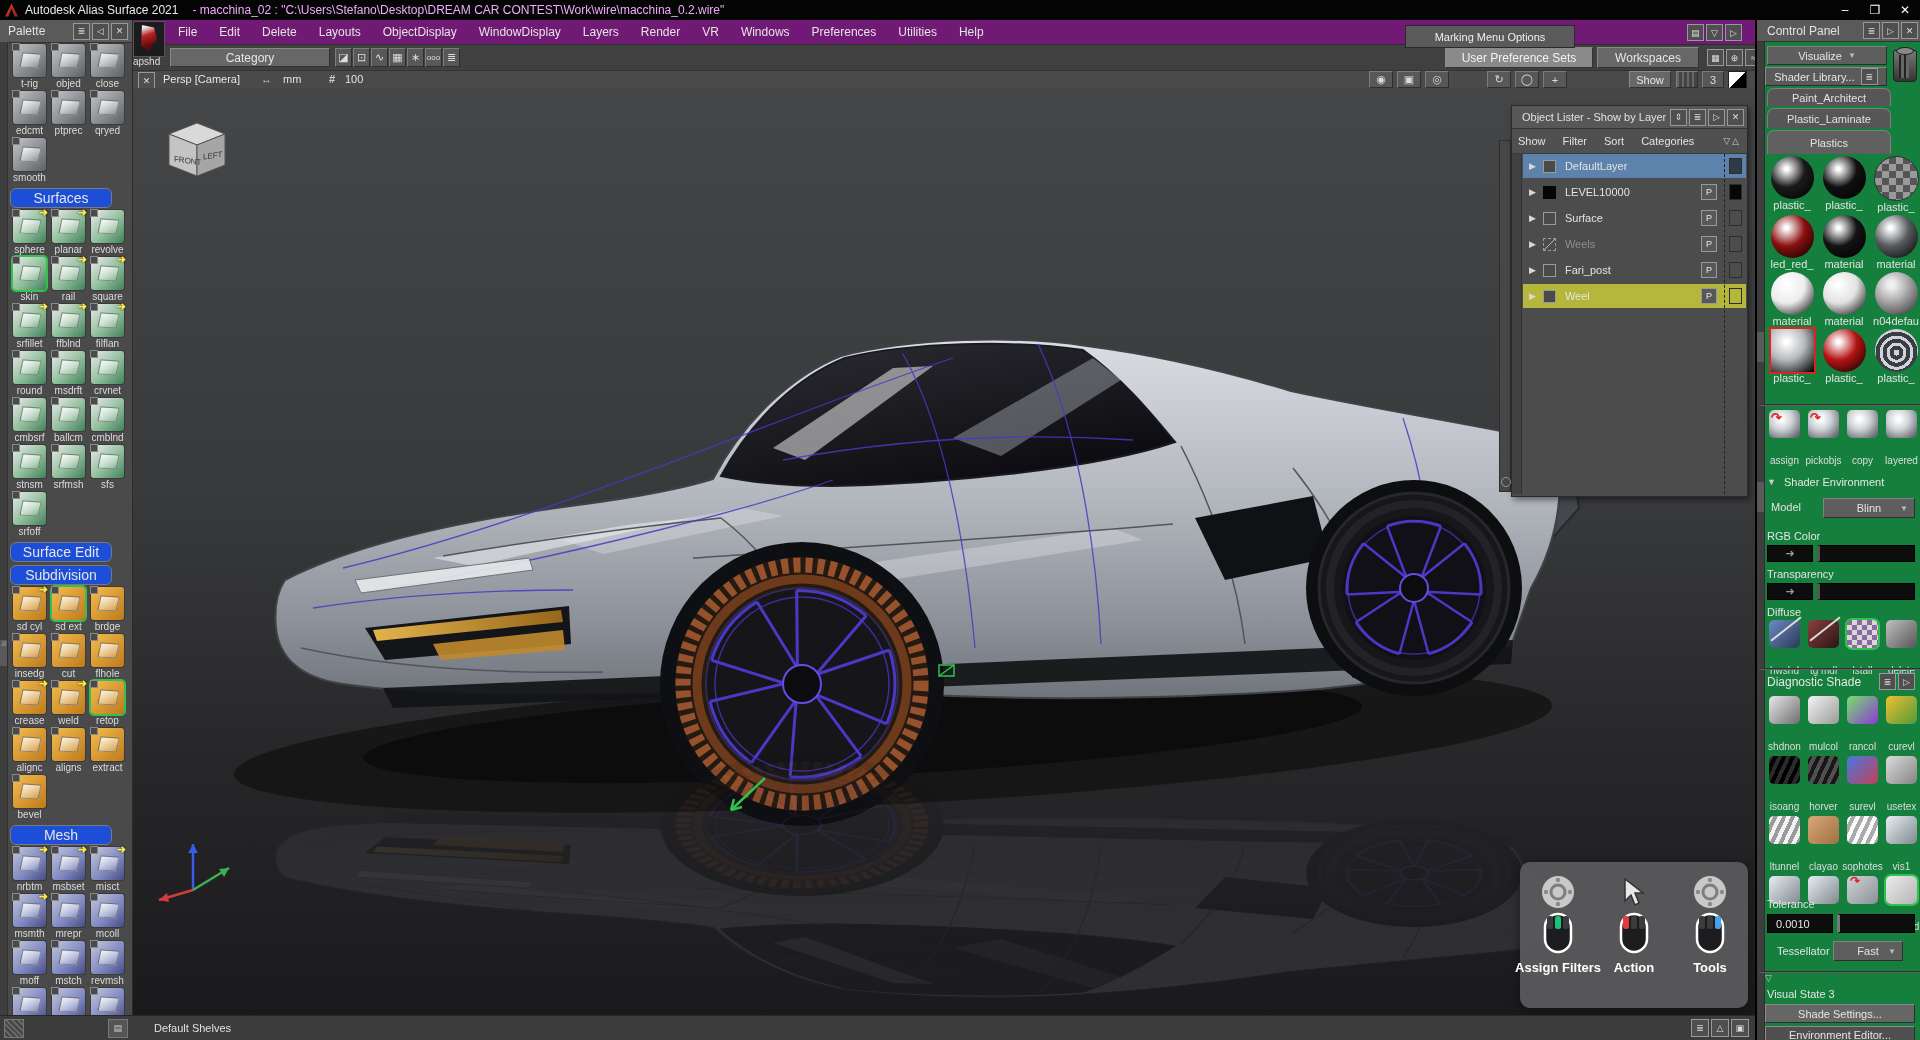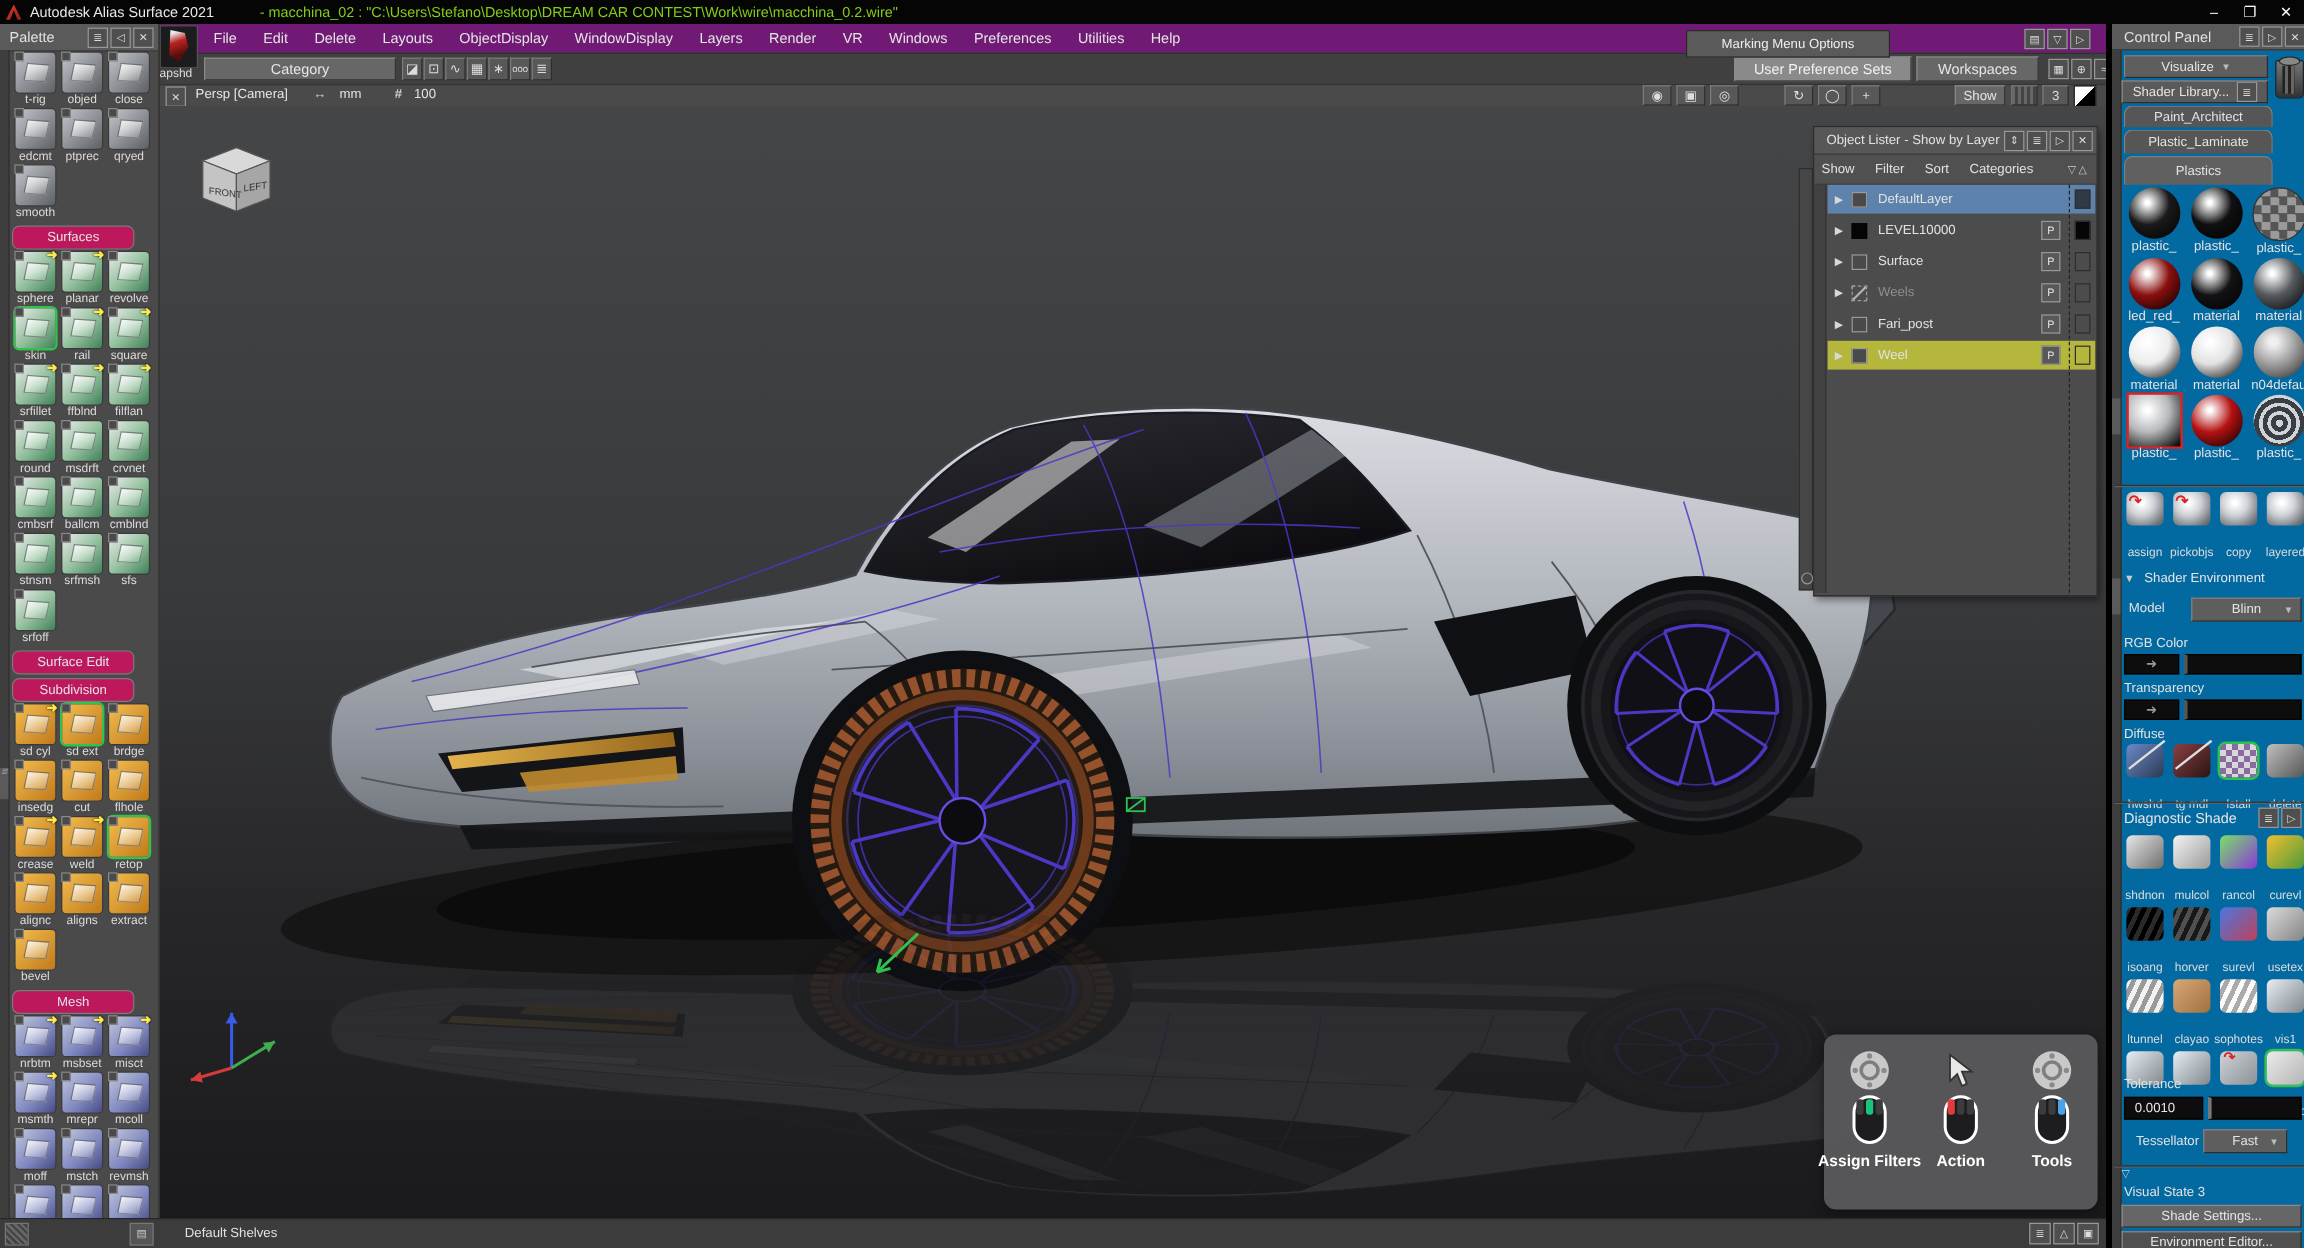--- a/index.html
+++ b/index.html
@@ -3,21 +3,21 @@
 <meta charset="utf-8">
 <style>
   html,body{margin:0;padding:0;background:#222;}
   #app{position:relative;width:1920px;height:1040px;background:#4d4d4d;overflow:hidden;
        font-family:"Liberation Sans",sans-serif;color:#e2e2e2;-webkit-font-smoothing:antialiased;}
   .abs{position:absolute;}
   
   .titlebar{left:0;top:0;width:1920px;height:20px;background:#050505;display:flex;align-items:center;font-size:12px;color:#e8e8e8;}
   .tb-logo{width:13px;height:13px;margin:0 7px 0 5px;background:linear-gradient(135deg,#e43b2c,#8f1f14);
            clip-path:polygon(50% 0,100% 100%,74% 100%,50% 38%,26% 100%,0 100%);}
-  .tb-doc{margin-left:38px;color:#84cc16;}
+  .tb-doc{margin-left:14px;color:#f0abfc;}
   .tb-ctrls{margin-left:auto;display:flex;}
   .tb-btn{width:30px;height:20px;display:flex;align-items:center;justify-content:center;font-size:12px;color:#fff;}
   
   .topbars{left:133px;top:20px;width:1622px;height:68px;background:#4d4d4d;}
   .menurow{position:absolute;left:0;top:0;width:1622px;height:24px;background:#701a75;display:flex;align-items:center;padding-left:34px;box-sizing:border-box;}
   .menurow .mi{padding:0 11px;font-size:12px;color:#e4e4e4;}
   .row2{position:absolute;left:0;top:24px;width:1622px;height:26px;background:#404040;border-top:1px solid #2e2e2e;box-sizing:border-box;}
   .row3{position:absolute;left:0;top:50px;width:1622px;height:18px;background:#4a4a4a;border-top:1px solid #333;font-size:11px;box-sizing:border-box;}
   .shelficon{left:133px;top:21px;width:30px;height:34px;background:#1c1c1e;border:1px solid #555;overflow:hidden;}
   .shelficon i{position:absolute;left:4px;top:3px;width:20px;height:26px;background:linear-gradient(160deg,#e8e8ea 15%,#b22 40%,#5a0d0d 75%);clip-path:polygon(20% 0,80% 10%,95% 55%,55% 100%,15% 80%);}
@@ -29,21 +29,21 @@
   .caret{font-size:8px;color:#bbb;margin-left:6px;}
   .bw{background:linear-gradient(135deg,#fff 0 50%,#000 50% 100%);border:1px solid #222;}
   
   .palette{left:0;top:20px;width:133px;height:995px;background:#4a4a4a;border-right:1px solid #2b2b2b;box-sizing:border-box;overflow:hidden;}
   .pal-head{height:22px;background:#5a5a5a;border-bottom:1px solid #333;display:flex;align-items:center;font-size:12px;padding:0 4px 0 8px;}
   .pal-head .sp{flex:1;}
   .hicon{width:15px;height:15px;margin-left:2px;border:1px solid #999;font-size:9px;display:flex;align-items:center;justify-content:center;color:#ddd;background:#4f4f4f;}
   .pal-scroll{position:absolute;left:0;top:22px;bottom:0;width:7px;background:#3e3e3e;border-right:1px solid #2f2f2f;}
   .pal-scroll i{position:absolute;left:0;top:598px;width:7px;height:26px;background:#5a5a5a;color:#999;font-size:7px;line-height:8px;text-align:center;}
   .pal-body{position:absolute;left:8px;top:24px;width:124px;}
-  .sect{margin:3px 20px 2px 2px;height:18px;border:1px solid #7a7a7a;border-radius:6px;background:#be185d;color:#e4e4e4;font-size:11px;display:flex;align-items:center;justify-content:center;}
+  .sect{margin:3px 20px 2px 2px;height:18px;border:1px solid #7a7a7a;border-radius:6px;background:#1d4ed8;color:#e4e4e4;font-size:14px;display:flex;align-items:center;justify-content:center;}
   .trow{display:flex;justify-content:flex-start;padding-left:2px;}
   .tool{width:39px;display:flex;flex-direction:column;align-items:center;margin-bottom:2px;}
   .ticon{position:relative;width:33px;height:33px;border-radius:3px;box-shadow:0 0 0 1px #3a3a3a;}
   .ticon::before{content:"";position:absolute;left:-1px;top:-1px;width:6px;height:6px;border:1px solid #8a8a8a;background:#4a4a4a;}
   .ticon.sel{box-shadow:0 0 0 2px var(--sel);}
   .ticon .arr{position:absolute;right:-2px;top:-4px;color:#ffe84a;font-size:11px;font-weight:bold;text-shadow:0 0 2px #000;}
   .ticon .gl{position:absolute;left:8px;top:9px;width:17px;height:13px;background:linear-gradient(150deg,rgba(255,255,255,.85),rgba(255,255,255,.15));transform:skew(-12deg,4deg);border:1px solid rgba(40,40,40,.5);}
   .tlabel{font-size:10px;color:#dcdcdc;margin-top:1px;white-space:nowrap;}
   .th-gray{background:linear-gradient(135deg,#c3c7cc,#5d6166);}
   .th-surf{background:linear-gradient(135deg,#e3e7e4 5%,#8fbf9a 55%,#41815a);}
@@ -77,21 +77,21 @@
   .cbx.filled{background:#050505;border-color:#050505;}
   .cbx.hatch{border-style:dashed;background:linear-gradient(135deg,transparent 46%,#bbb 46% 54%,transparent 54%);}
   .lrow .nm{flex:1;}
   .pbtn{width:14px;height:14px;border:1px solid #999;background:#585858;font-size:9px;color:#e8e8e8;display:flex;align-items:center;justify-content:center;margin-right:12px;}
   .swb{width:13px;height:16px;border:1px solid #2d2d2d;box-sizing:border-box;}
   .lrow.selected{background:var(--rowblue);}
   .lrow.active{background:var(--rowyellow);}
   .lrow.disabled .nm{color:#8f8f8f;}
   .leftstrip{position:absolute;left:0;top:48px;width:9px;height:340px;background:#414141;border-right:1px solid #333;}
   
-  .cp{left:1755px;top:20px;width:165px;height:1020px;background:#0369a1;border-left:5px solid #000000;box-sizing:border-box;font-size:11px;text-decoration:underline;}
+  .cp{left:1755px;top:20px;width:165px;height:1020px;background:#15803d;border-left:2px solid #000000;box-sizing:border-box;font-size:11px;text-decoration:underline;}
   .cp-gutter{position:absolute;left:0;top:22px;bottom:0;width:7px;background:#3e3e3e;border-right:1px solid #2f2f2f;}
   .cp-gutter i{position:absolute;left:0;width:7px;height:30px;background:#5a5a5a;}
   .cp-head{position:absolute;left:0;top:0;width:165px;height:22px;background:#5a5a5a;border-bottom:1px solid #333;display:flex;align-items:center;font-size:12px;padding:0 4px 0 10px;box-sizing:border-box;}
   .cp-head .sp{flex:1;}
   .dd{background:#5e5e5e;border:1px solid #828282;border-bottom-color:#2d2d2d;border-right-color:#2d2d2d;display:flex;align-items:center;justify-content:center;color:#e4e4e4;box-sizing:border-box;}
   .dd .caret{position:absolute;right:6px;}
   .tab{border:1px solid #7e7e7e;border-bottom:none;border-radius:7px 7px 0 0;background:#565656;display:flex;align-items:center;justify-content:center;color:#e2e2e2;box-sizing:border-box;}
   .swgrid{display:grid;grid-template-columns:repeat(3,52px);row-gap:2px;}
   .swcell{display:flex;flex-direction:column;align-items:center;}
   .sphere{width:43px;height:43px;border-radius:50%;}

